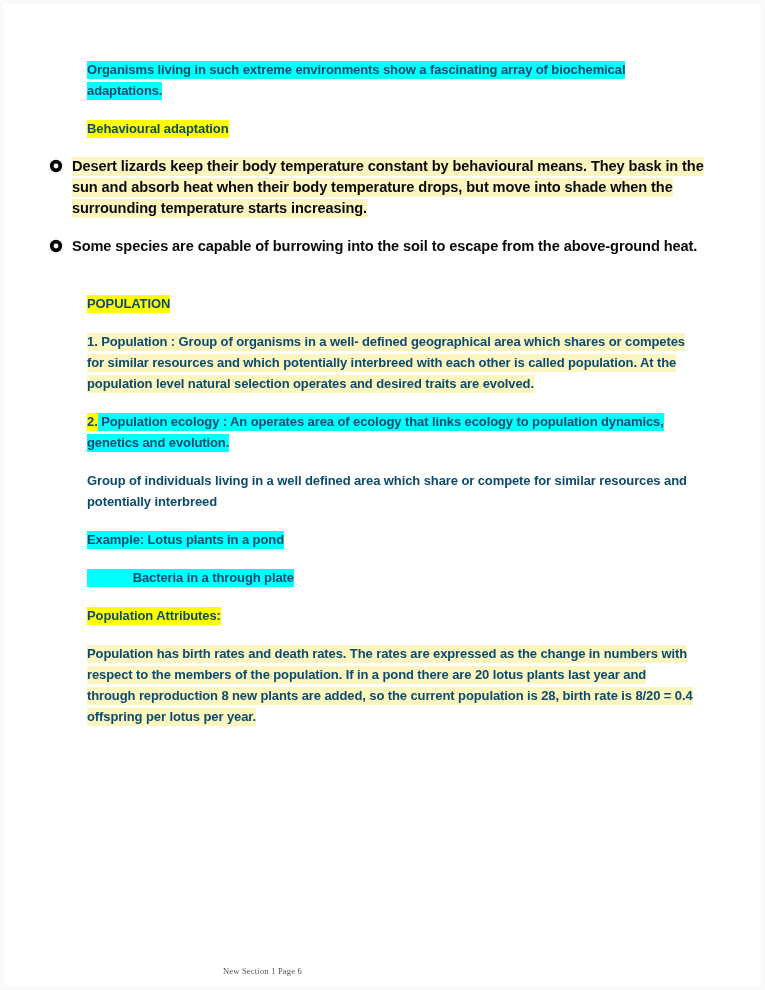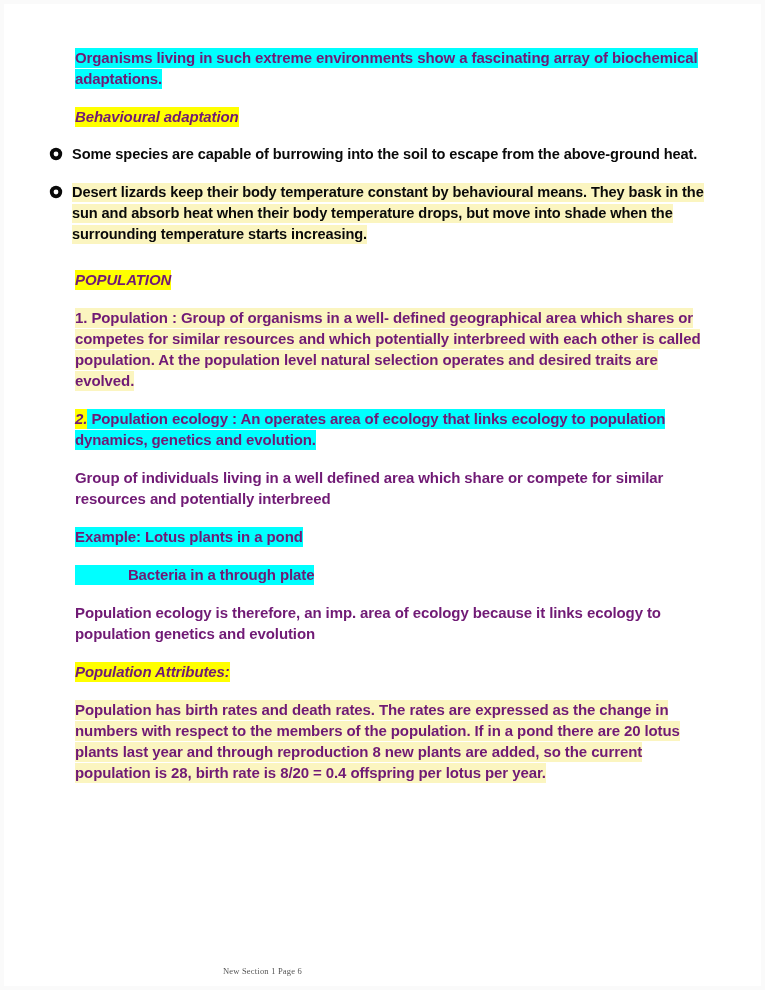--- a/index.html
+++ b/index.html
@@ -36,26 +36,26 @@
 
   .content {
     position: absolute;
     left: 68px;
     top: 40px;
     width: 640px;
   }
 
   
   .block {
-    font-size: 15px;
+    font-size: 13px;
     font-weight: bold;
-    color: #701a75;
+    color: #0c4a6e;
     line-height: 21px;
     letter-spacing: -0.1px;
-    margin: 3px;
+    margin: 15px;
   }
 
   .para { margin-bottom: 17px; }
   .para-tight { margin-bottom: 14px; }
 
   
   .bullet-row {
     position: relative;
     padding-left: 23px;
     margin-left: -23px;
@@ -79,21 +79,21 @@
     letter-spacing: -0.1px;
   }
 
   
   .hl {
     padding: 1px 0 2px 0;
     box-decoration-break: clone;
     -webkit-box-decoration-break: clone;
   }
   .hl-cyan        { background: #00ffff; }
-  .hl-yellow      { background: #ffff00; font-style: italic; }
+  .hl-yellow      { background: #ffff00; }
   .hl-paleyellow  { background: #fbf5c0; }
   .hl-palegreen   { background: #ddf5cc; }
 
   .nowrap-space { white-space: pre; }
 
   .footer {
     position: absolute;
     left: 0;
     top: 962px;
     width: 757px;
@@ -123,48 +123,47 @@
 
       <p class="block para"><span class="hl hl-yellow">Behavioural adaptation</span></p>
 
       <div class="bullet-row">
         <span class="bullet-glyph">
           <svg width="14" height="14" viewBox="0 0 14 14" aria-hidden="true">
             <circle cx="7" cy="7" r="6.2" fill="#0a0a0a"></circle>
             <circle cx="7" cy="7" r="2.4" fill="#ffffff"></circle>
           </svg>
         </span>
-        <span class="bullet-text">Some species are capable of burrowing into the soil to escape from the above-ground heat.</span>
+        <span class="bullet-text"><span class="hl hl-paleyellow">Desert lizards keep their body temperature constant by behavioural means. They bask in the sun and absorb heat when their body temperature drops, but move into shade when the surrounding temperature starts increasing.</span></span>
       </div>
 
       <div class="bullet-row">
         <span class="bullet-glyph">
           <svg width="14" height="14" viewBox="0 0 14 14" aria-hidden="true">
             <circle cx="7" cy="7" r="6.2" fill="#0a0a0a"></circle>
             <circle cx="7" cy="7" r="2.4" fill="#ffffff"></circle>
           </svg>
         </span>
-        <span class="bullet-text"><span class="hl hl-paleyellow">Desert lizards keep their body temperature constant by behavioural means. They bask in the sun and absorb heat when their body temperature drops, but move into shade when the surrounding temperature starts increasing.</span></span>
+        <span class="bullet-text">Some species are capable of burrowing into the soil to escape from the above-ground heat.</span>
       </div>
 
       <div class="spacer-sm"></div>
 
       <p class="block para"><span class="hl hl-yellow">POPULATION</span></p>
 
       <p class="block para"><span class="hl hl-paleyellow">1. Population : Group of organisms in a well- defined geographical area which shares or competes for similar resources and which potentially interbreed with each other is called population. At the population level natural selection operates and desired traits are evolved.</span></p>
 
       <p class="block para"><span class="hl hl-yellow">2.</span><span class="hl hl-cyan"> Population ecology : An operates area of ecology that links ecology to population dynamics, genetics and evolution.</span></p>
 
       <p class="block para">Group of individuals living in a well  defined area which share or compete for similar resources and potentially interbreed</p>
 
       <p class="block para"><span class="hl hl-cyan">Example: Lotus plants in a pond</span></p>
 
       <p class="block para"><span class="hl hl-cyan"><span class="nowrap-space">             </span><span>Bacteria in a through plate</span></span></p>
 
-      <p class="block para">Population ecology is therefore, an imp. area of ecology because it links ecology to population genetics and evolution</p>
 
       <p class="block para"><span class="hl hl-yellow"> Population Attributes:</span></p>
 
       <p class="block para"><span class="hl hl-paleyellow">Population has birth rates and death rates. The rates are expressed as the change in numbers with respect to the members of the population. If in a pond there are 20 lotus plants last year and through reproduction 8 new plants are added, so the current population is 28, birth rate is 8/20 = 0.4 offspring per lotus per year.</span></p>
 
 
     </div>
 
     <div class="footer">
       <span class="footer-inner">New Section 1 Page 6</span>

